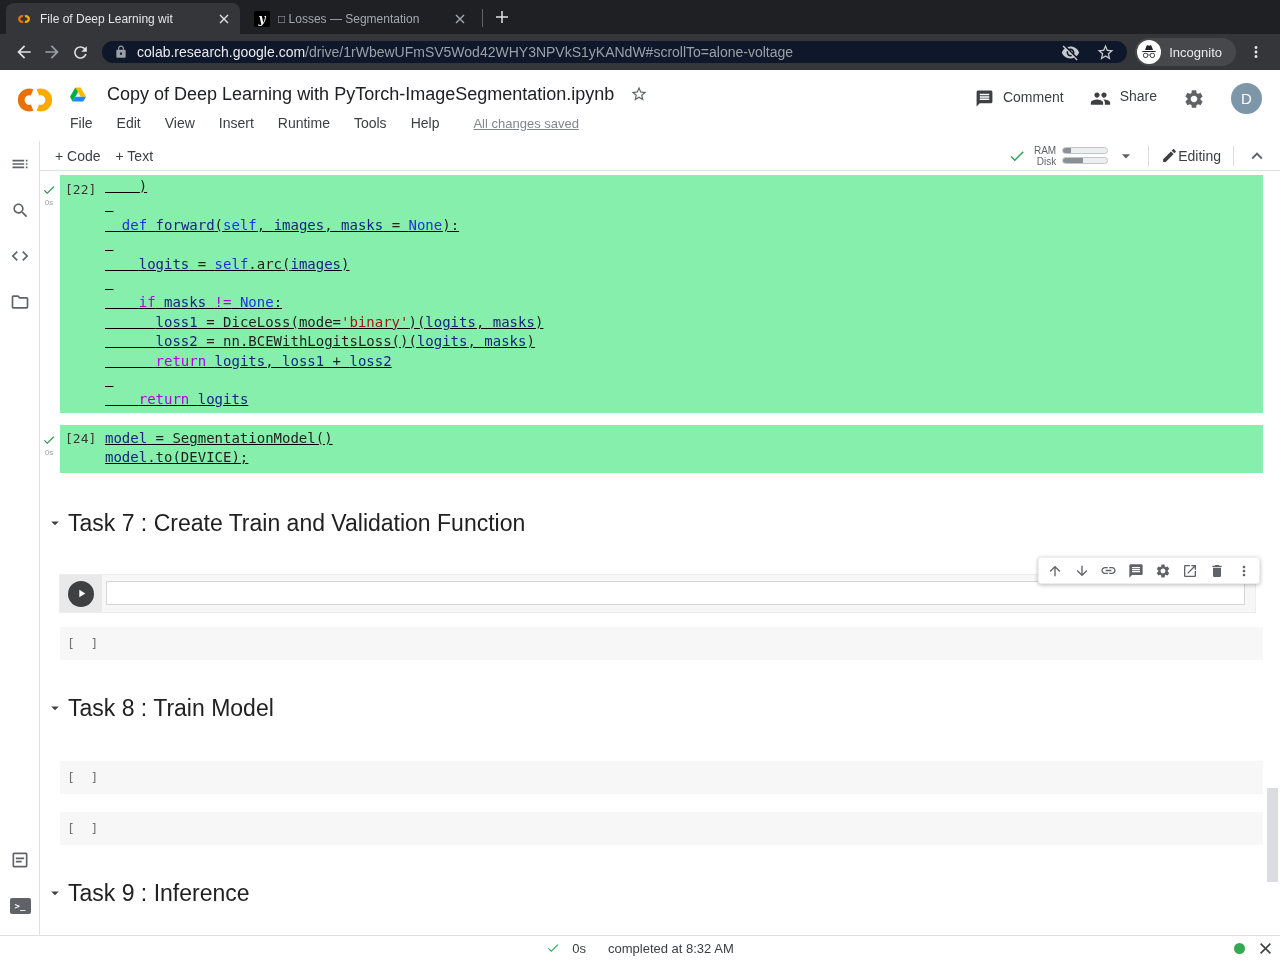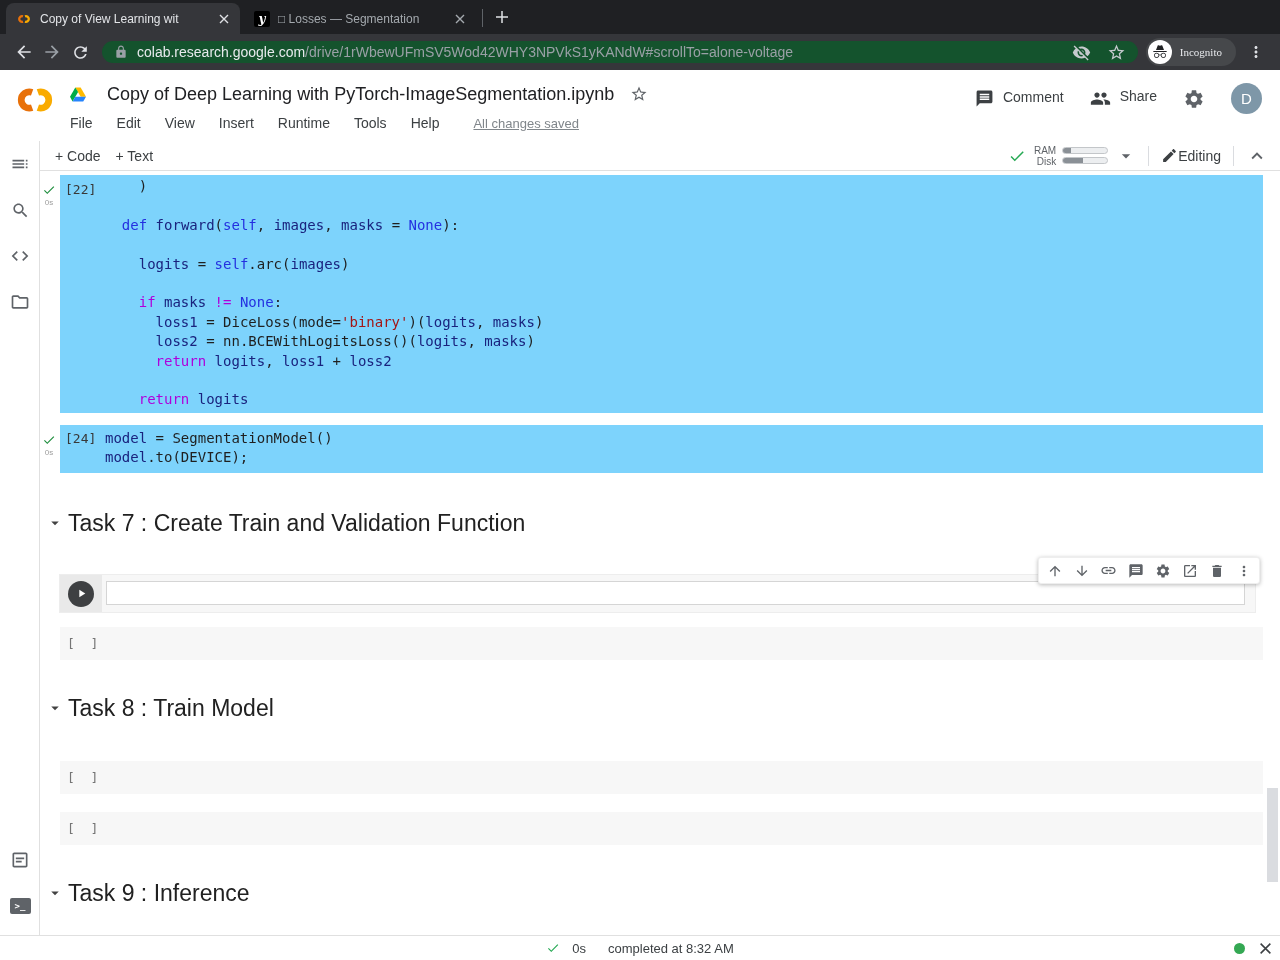--- a/index.html
+++ b/index.html
@@ -19,27 +19,27 @@
     -webkit-mask-image:linear-gradient(90deg,#000 82%,transparent); mask-image:linear-gradient(90deg,#000 82%,transparent); }
   .tab.active .tab-title { color:#e3e5e8; }
   .tab.inactive .tab-title { color:#a4a9ae; }
   .tab-close { width:16px; height:16px; display:flex; align-items:center; justify-content:center; border-radius:50%; }
   .tab-sep { width:1px; height:18px; background:#5f6368; margin:0 6px 7px 6px; }
   .newtab { width:26px; height:26px; margin-bottom:4px; display:flex; align-items:center; justify-content:center; border-radius:50%; }
   .fav-y { width:16px; height:16px; background:#000; border-radius:2px; color:#fff; font-family:"DejaVu Serif",serif; font-style:italic; font-weight:bold; font-size:12px; display:flex; align-items:center; justify-content:center; }
   
   .navbar { position:absolute; top:34px; left:0; right:0; height:36px; background:#35363a; display:flex; align-items:center; padding:0 10px; }
   .nav-btn { width:28px; height:28px; display:flex; align-items:center; justify-content:center; border-radius:50%; flex:0 0 auto; }
-  .urlpill { flex:1; height:22px; background:#14532d; border-radius:15px; display:flex; align-items:center; padding:0 12px; margin:0 8px; min-width:0; }
+  .urlpill { flex:1; height:22px; background:#0f172a; border-radius:15px; display:flex; align-items:center; padding:0 12px; margin:0 8px; min-width:0; }
   .url-host { color:#e8eaed; font-size:14px; white-space:nowrap; }
   .url-path { color:#9aa0a6; font-size:14px; white-space:nowrap; overflow:hidden; flex:1; min-width:0; }
   .pill-icons { display:flex; align-items:center; gap:16px; margin-left:12px; }
   .incog-chip { height:28px; background:#46484b; border-radius:14px; display:flex; align-items:center; gap:8px; padding:2px 14px 2px 2px; flex:0 0 auto; }
   .incog-circle { width:24px; height:24px; background:#fff; border-radius:50%; display:flex; align-items:center; justify-content:center; }
-  .incog-label { color:#e8eaed; font-size:11px;font-family:Liberation Serif, serif; }
+  .incog-label { color:#e8eaed; font-size:13px; }
   
   .colab-header { position:absolute; top:70px; left:0; right:0; height:71px; background:#fff; display:flex; }
   .colab-logo { flex:0 0 70px; display:flex; align-items:flex-start; justify-content:center; padding-top:15px; }
   .header-center { flex:1; padding-top:11px; min-width:0; }
   .title-row { display:flex; align-items:center; gap:8px; height:26px; }
   .nb-title { font-size:18px; color:#202124; white-space:nowrap;margin-left:13px; }
   .menu-row { display:flex; align-items:center; gap:24px; margin-top:6px; height:20px; }
   .menu-item { font-size:14px; color:#3c4043; }
   .save-status { font-size:13px; color:#80868b; text-decoration:underline; margin-left:10px; }
   .header-right { display:flex; align-items:center; gap:26px; padding:0 18px 14px 0; }
@@ -55,21 +55,21 @@
   .bar-fill { height:100%; background:#8a9096; }
   .tb-div { width:1px; height:20px; background:#dadce0; margin:0 12px; }
   .editing { display:flex; align-items:center; gap:0; font-size:14px; color:#3c4043; }
   
   .sidebar { position:absolute; top:141px; left:0; width:40px; bottom:25px; background:#fff; border-right:1px solid #e0e0e0; }
   .side-icon { width:40px; height:46px; display:flex; align-items:center; justify-content:center; }
   .side-bottom { position:absolute; bottom:6px; left:0; width:40px; }
   .term-box { width:21px; height:16px; background:#5f6368; border-radius:2px; color:#fff; font-family:"DejaVu Sans Mono",monospace; font-size:9px; font-weight:bold; display:flex; align-items:center; justify-content:center; }
   
   .main { position:absolute; left:40px; top:171px; right:0; bottom:25px; background:#fff; overflow:hidden; }
-  .codecell { position:absolute; left:20px; width:1203px; background:#7dd3fc; }
+  .codecell { position:absolute; left:20px; width:1203px; background:#86efac;text-decoration:underline; }
   .cell-status { position:absolute; width:18px; text-align:center; }
   .cell-check { display:block; margin:0 auto; }
   .cell-dur { font-size:8px; color:#9e9e9e; display:block; margin-top:1px; }
   .exec-count { position:absolute; left:5px; font-family:"DejaVu Sans Mono",monospace; font-size:13px; color:#383838; }
   .codearea { padding-left:45px; font-family:"DejaVu Sans Mono",monospace; font-size:14px; line-height:19.4px; }
   .code-line { white-space:pre; height:19.4px; }
   .tk-p { color:#1f1f1f; } .tk-kw { color:#2430e0; } .tk-ctl { color:#af00db; } .tk-v { color:#1a237e; } .tk-s { color:#a31515; }
   .md-heading { position:absolute; left:6px; display:flex; align-items:center; height:40px; }
   .md-heading .htext { font-size:23px; color:#212121; margin-left:4px; }
   .activecell { position:absolute; left:20px; top:404px; width:1195px; height:37px; background:#f7f7f7; display:flex; box-shadow:0 0 0 1px #ededed; }
@@ -91,21 +91,21 @@
 <body>
 
 <div class="screen">
 
   <div class="tabstrip">
     <div class="tab active">
       <svg class="tab-fav" viewBox="0 0 48 28">
         <path d="M21 6 A8.5 8.5 0 1 0 21 22" fill="none" stroke="#E8710A" stroke-width="7"></path>
         <path d="M27 6 A8.5 8.5 0 1 1 27 22" fill="none" stroke="#F9AB00" stroke-width="7"></path>
       </svg>
-      <span class="tab-title">Copy of View Learning wit</span>
+      <span class="tab-title">File of Deep Learning wit</span>
       <span class="tab-close">
         <svg width="10" height="10" viewBox="0 0 10 10">
             <path d="M1 1l8 8M9 1l-8 8" stroke="#dfe1e5" stroke-width="1.4"></path>
           </svg>
       </span>
     </div>
     <div class="tab inactive">
       <span class="tab-fav fav-y">y</span>
       <span class="tab-title">□ Losses — Segmentation</span>
       <span class="tab-close">

